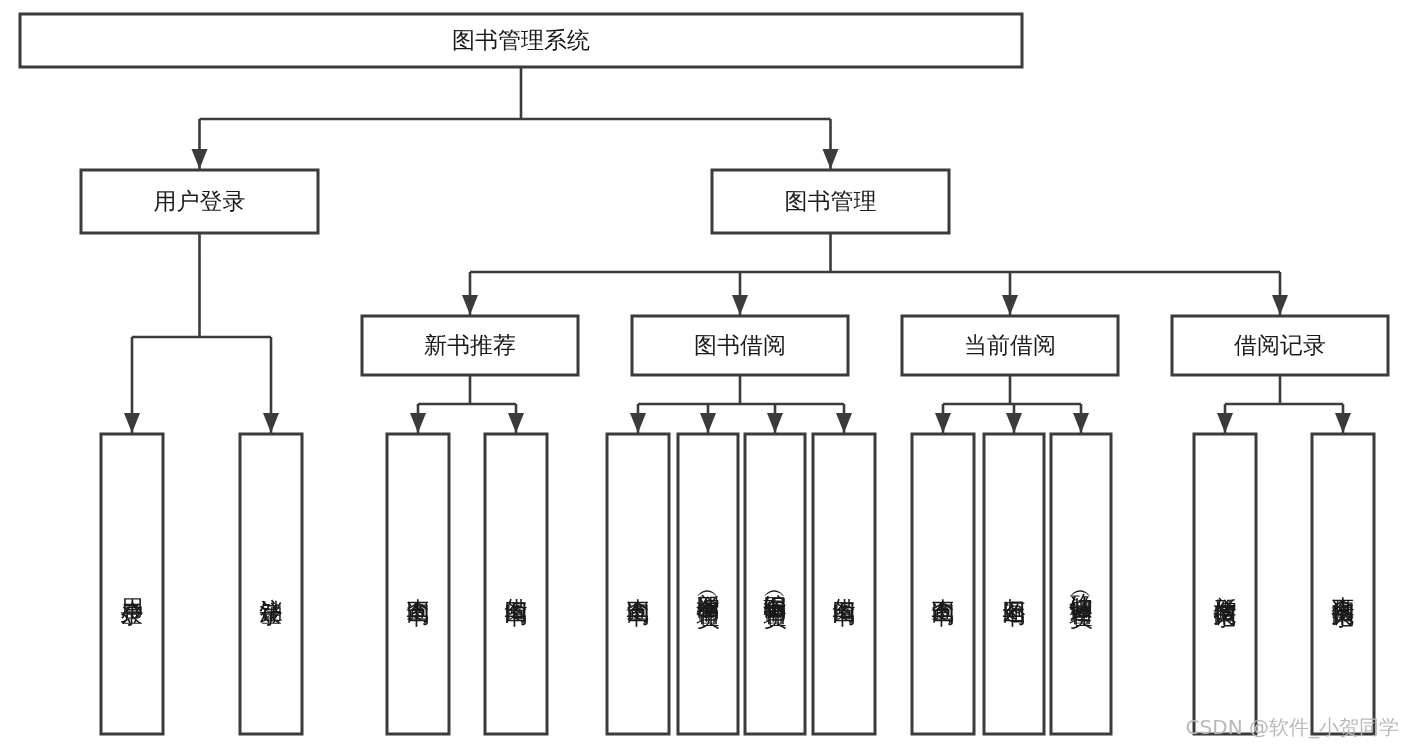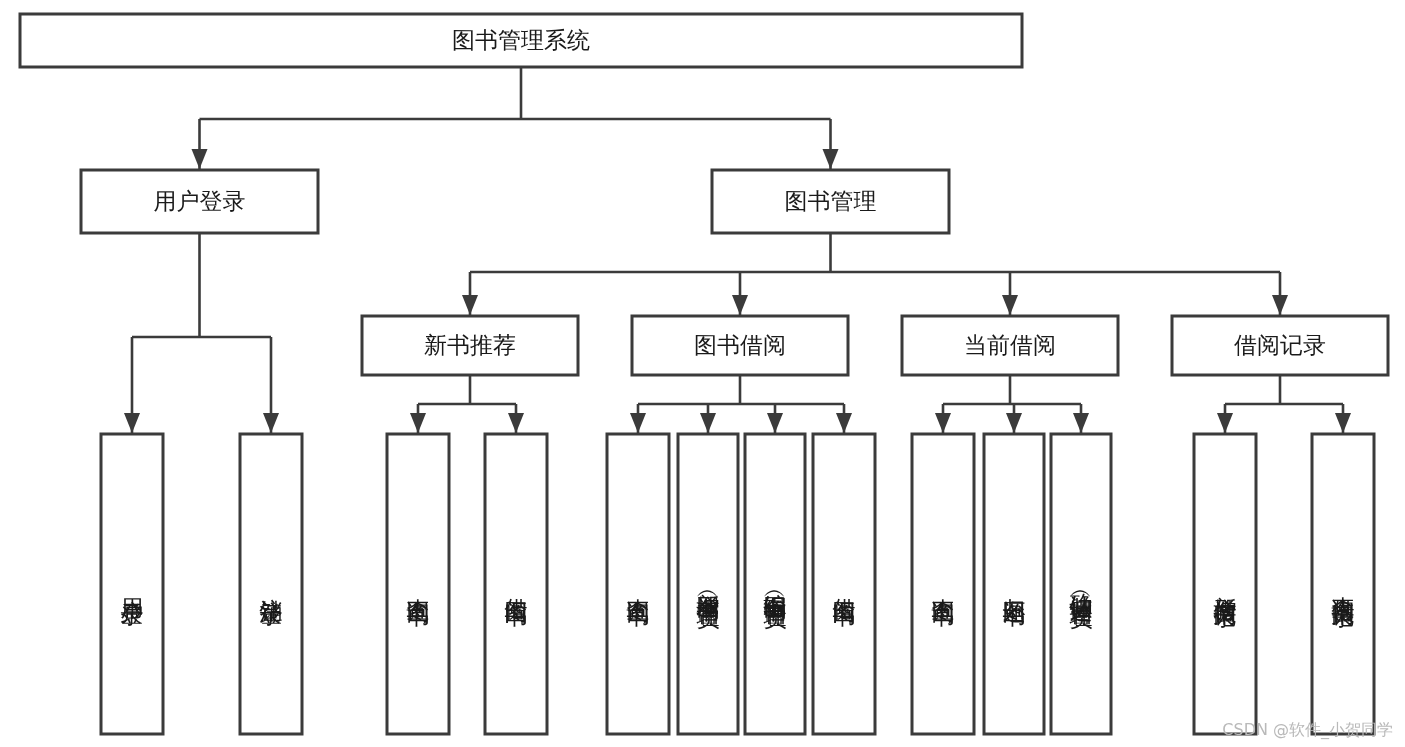--- a/index.html
+++ b/index.html
@@ -58,24 +58,24 @@
     letter-spacing: 2px;
     line-height: 1;
     white-space: nowrap;
     display: flex;
     align-items: center;
     justify-content: center;
     pointer-events: none;
   }
   .watermark {
     position: absolute;
-    right: 12px;
+    right: 6px;
     bottom: 6px;
     font-family: "DejaVu Sans", "Liberation Sans", sans-serif;
-    font-size: 16px;
+    font-size: 20px;
     color: #b9b9b9;
     white-space: nowrap;
   }
 </style>
 </head>
 <body>
 
 <div id="diagram-root">
 
   <svg class="flow" viewBox="0 0 1405 747">

